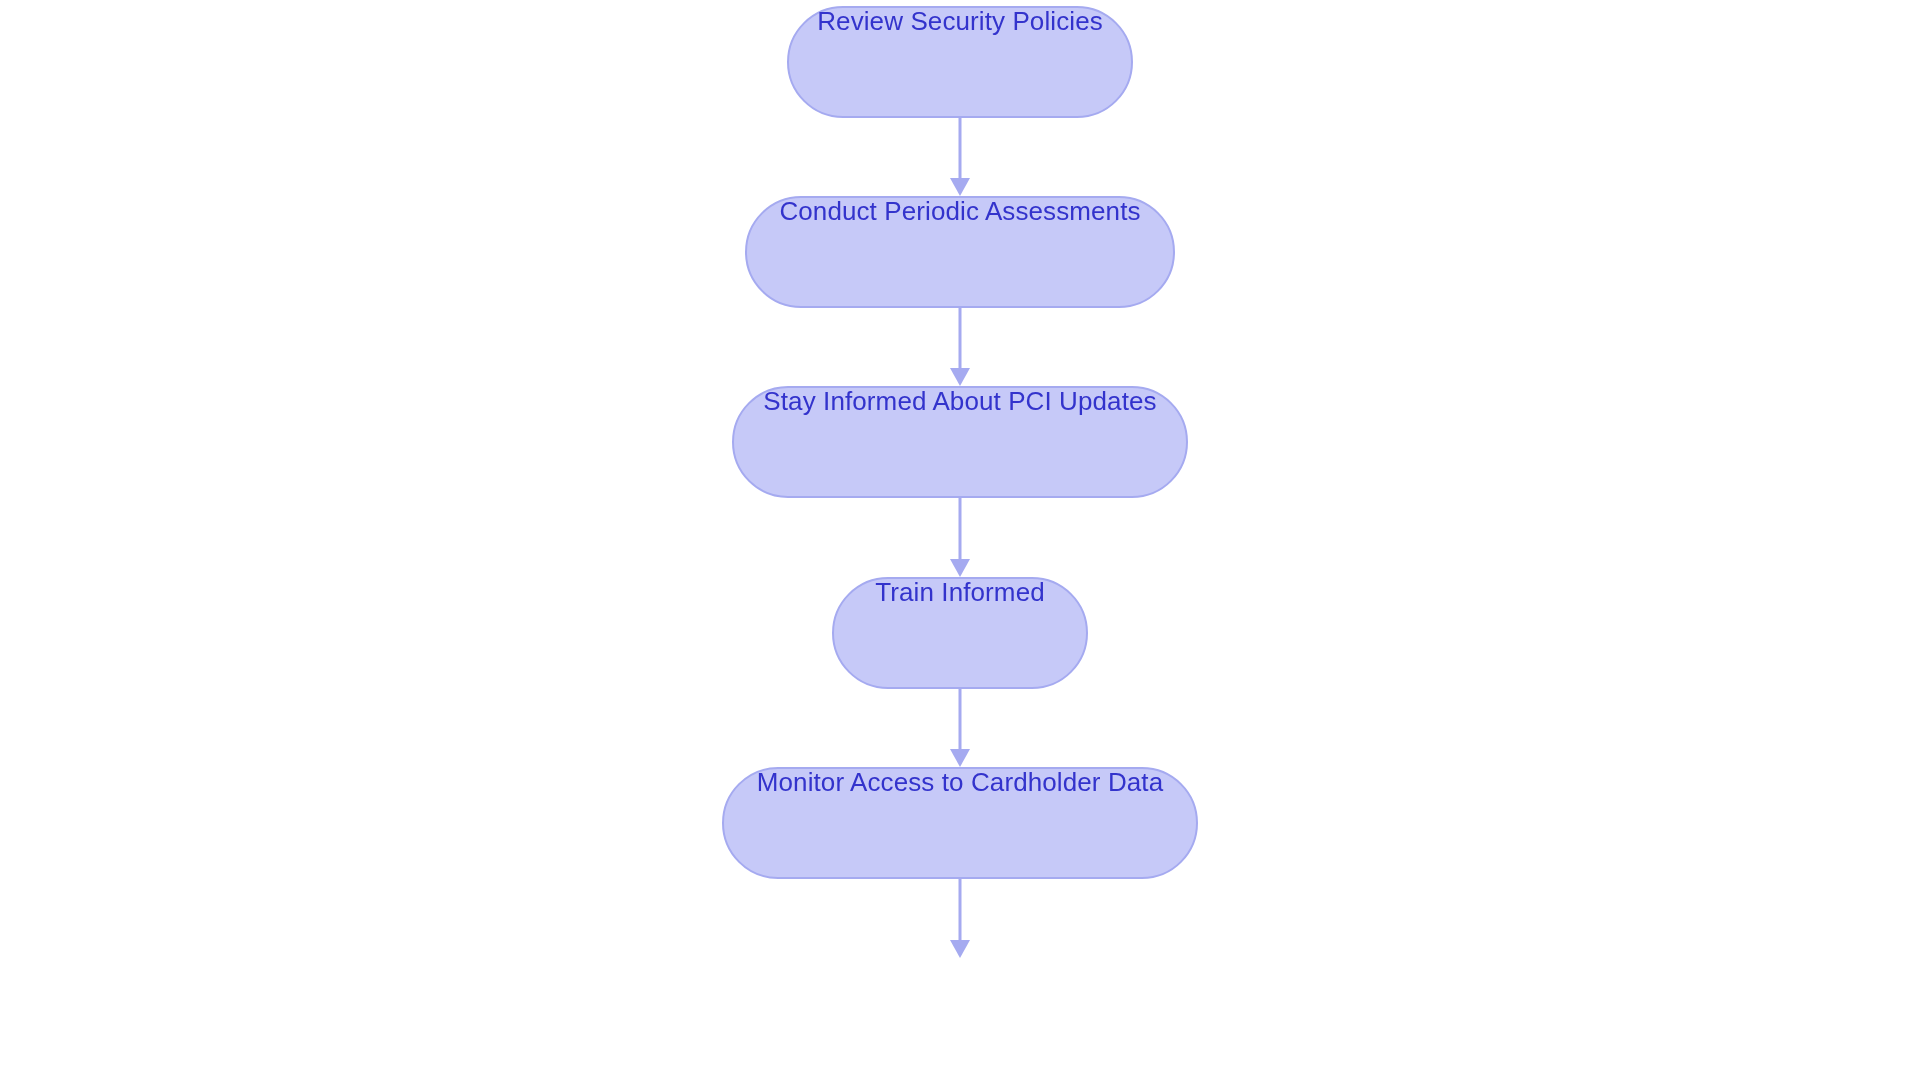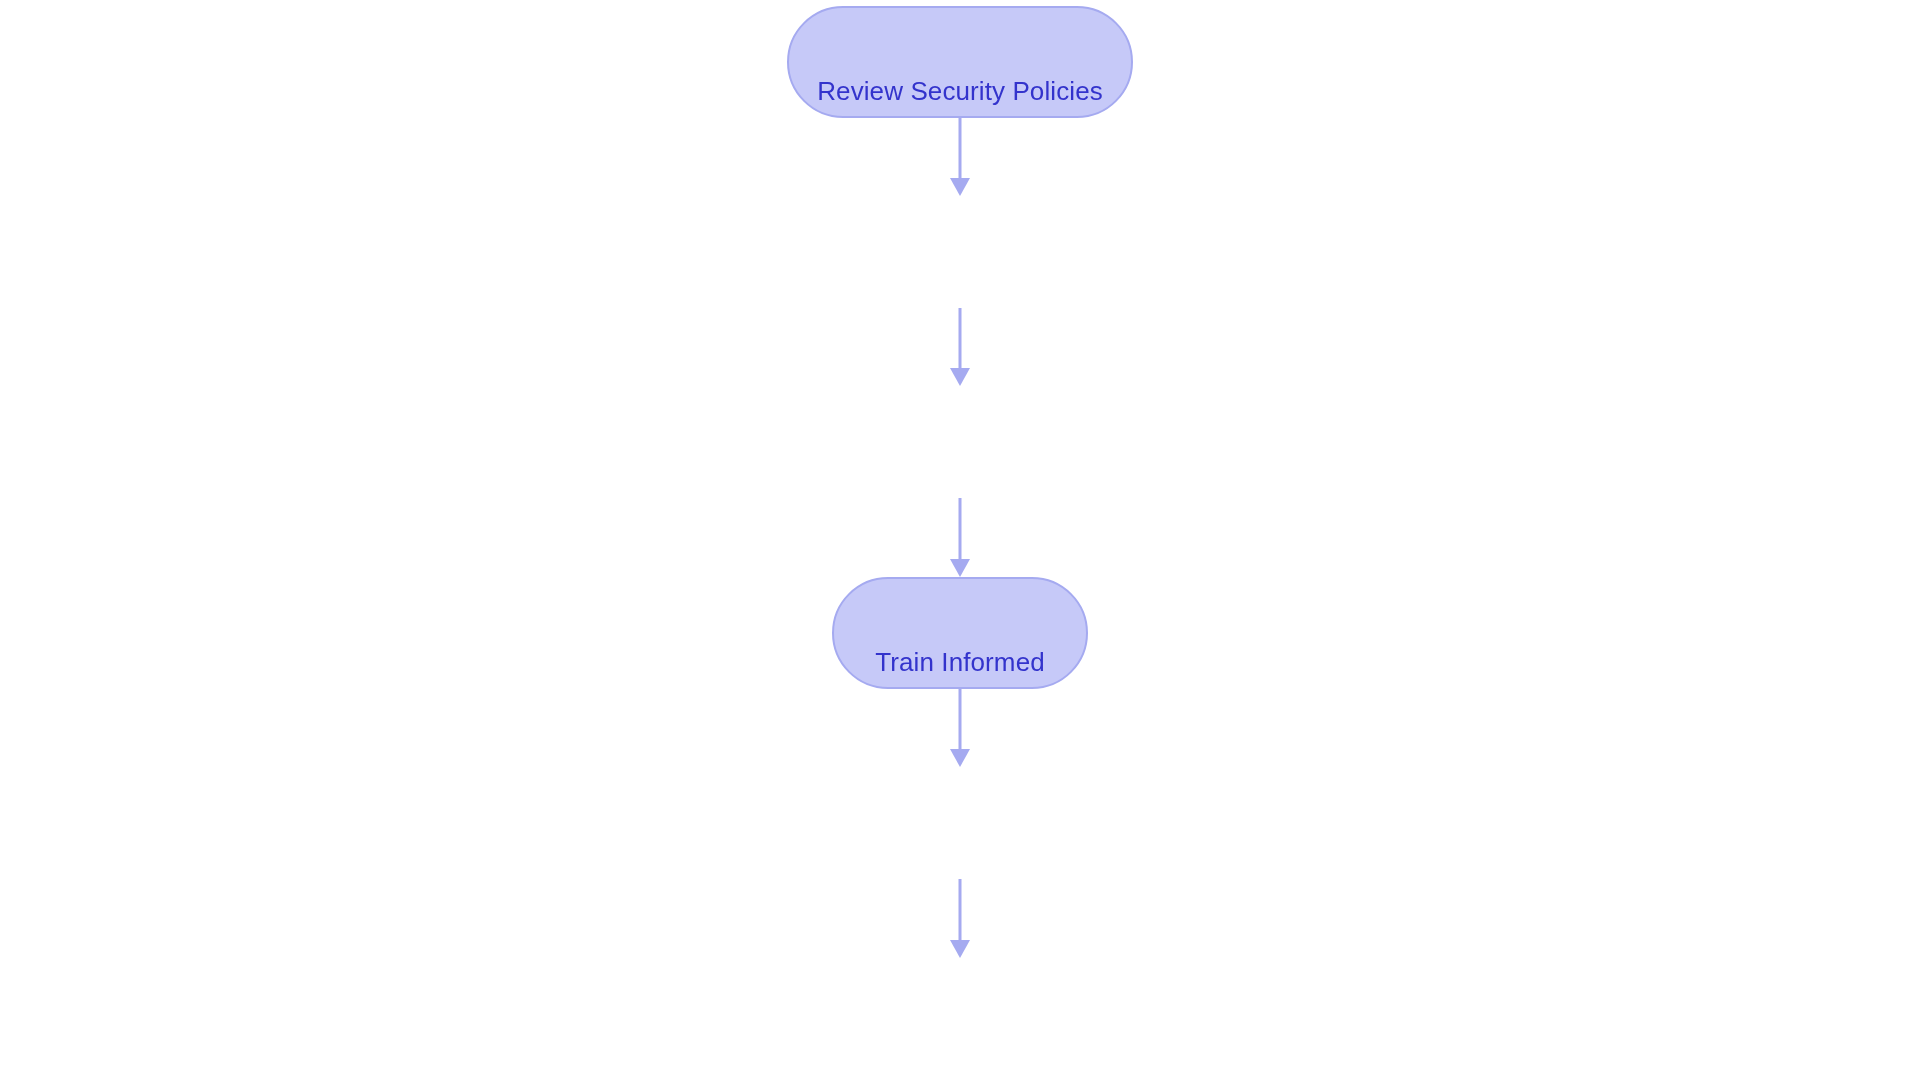--- a/index.html
+++ b/index.html
@@ -22,27 +22,27 @@
     background: #ffffff;
   }
 
   
   .node {
     position: absolute;
     left: 50%;
     transform: translateX(-50%);
     box-sizing: border-box;
     display: flex;
-    align-items: flex-end;
+    align-items: flex-start;
     justify-content: center;
     background: #c6c9f8;
     border: 2px solid #a5aaf0;
     border-radius: 999px;
     height: 112px;
-    padding: 12px 40px;
+    padding: 0 40px;
     white-space: nowrap;
   }
   .node-label {
     color: #3333cc;
     font-size: 26px;
     font-weight: 400;
     letter-spacing: 0.1px;
     line-height: 1;
     font-family: "Liberation Sans", "DejaVu Sans", sans-serif;
   }
@@ -100,41 +100,50 @@
 
   <div class="node n0">
     <span class="node-label">Review Security Policies</span>
   </div>
 
   <div class="connector c0">
     <div class="stem"></div>
     <div class="head"></div>
   </div>
 
+  <div class="node n1">
+    <span class="node-label">Conduct Periodic Assessments</span>
+  </div>
 
   <div class="connector c1">
     <div class="stem"></div>
     <div class="head"></div>
   </div>
 
+  <div class="node n2">
+    <span class="node-label">Stay Informed About PCI Updates</span>
+  </div>
 
   <div class="connector c2">
     <div class="stem"></div>
     <div class="head"></div>
   </div>
 
   <div class="node n3">
     <span class="node-label">Train Informed</span>
   </div>
 
   <div class="connector c3">
     <div class="stem"></div>
     <div class="head"></div>
   </div>
 
+  <div class="node n4">
+    <span class="node-label">Monitor Access to Cardholder Data</span>
+  </div>
 
   <div class="connector c4">
     <div class="stem"></div>
     <div class="head"></div>
   </div>
 
 
 </div>
 
 </body></html>

